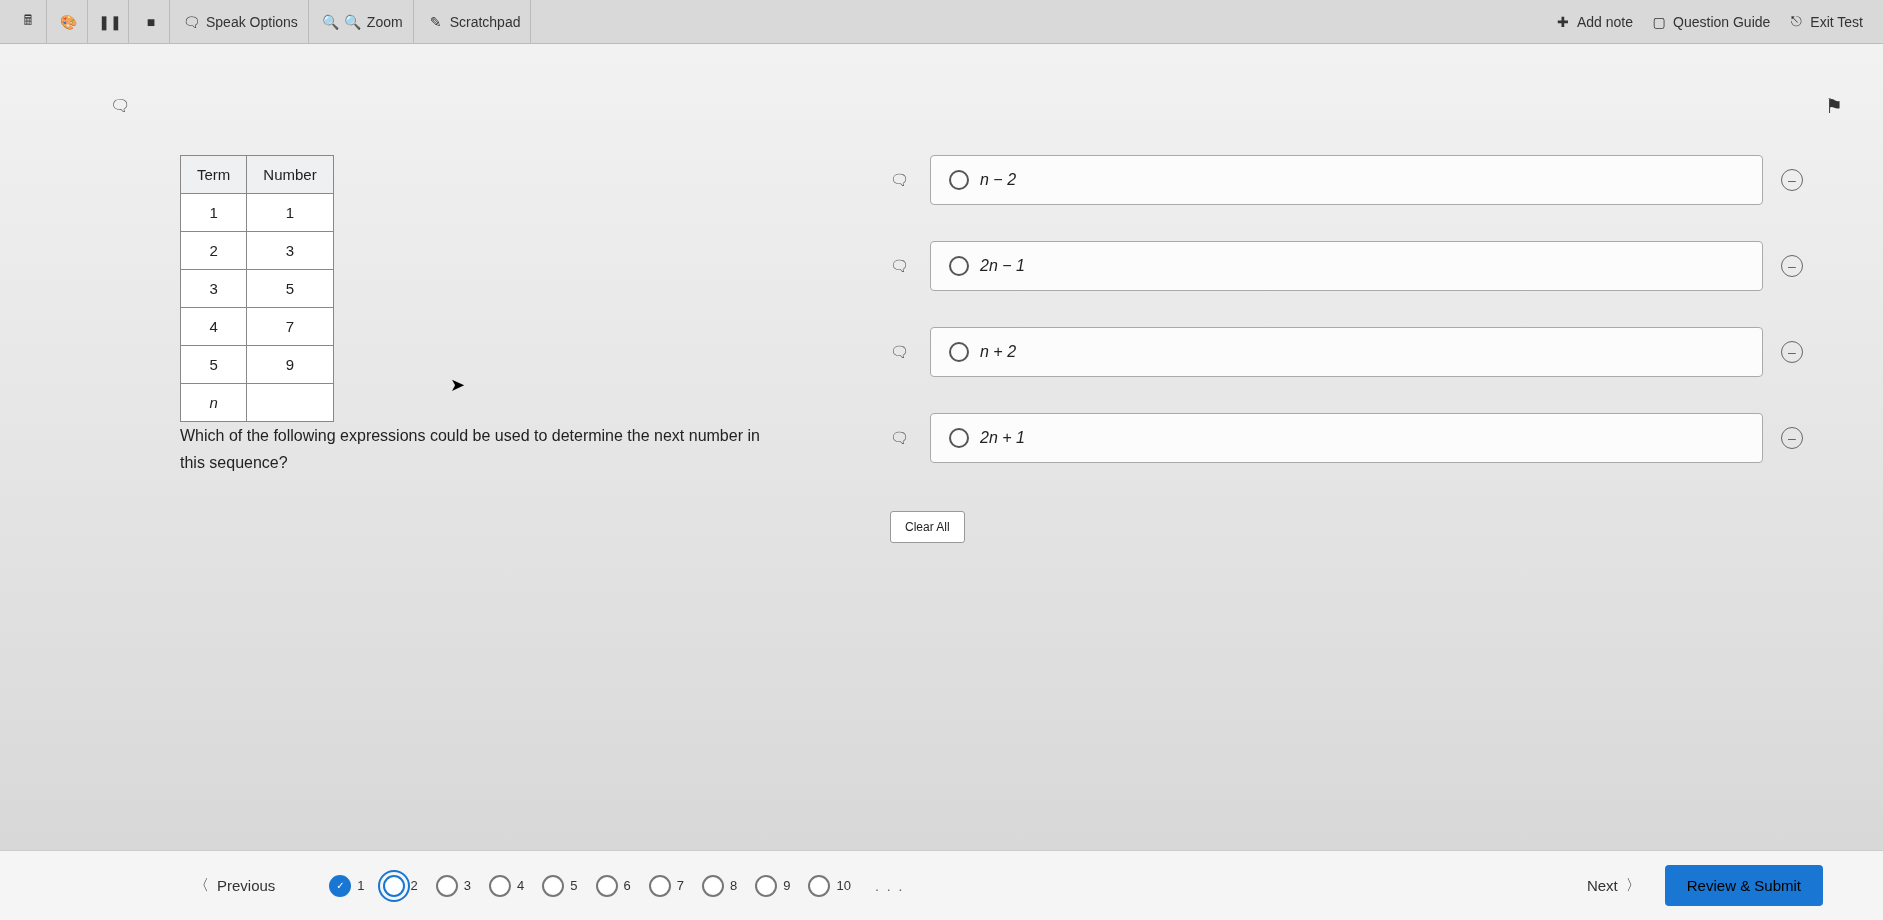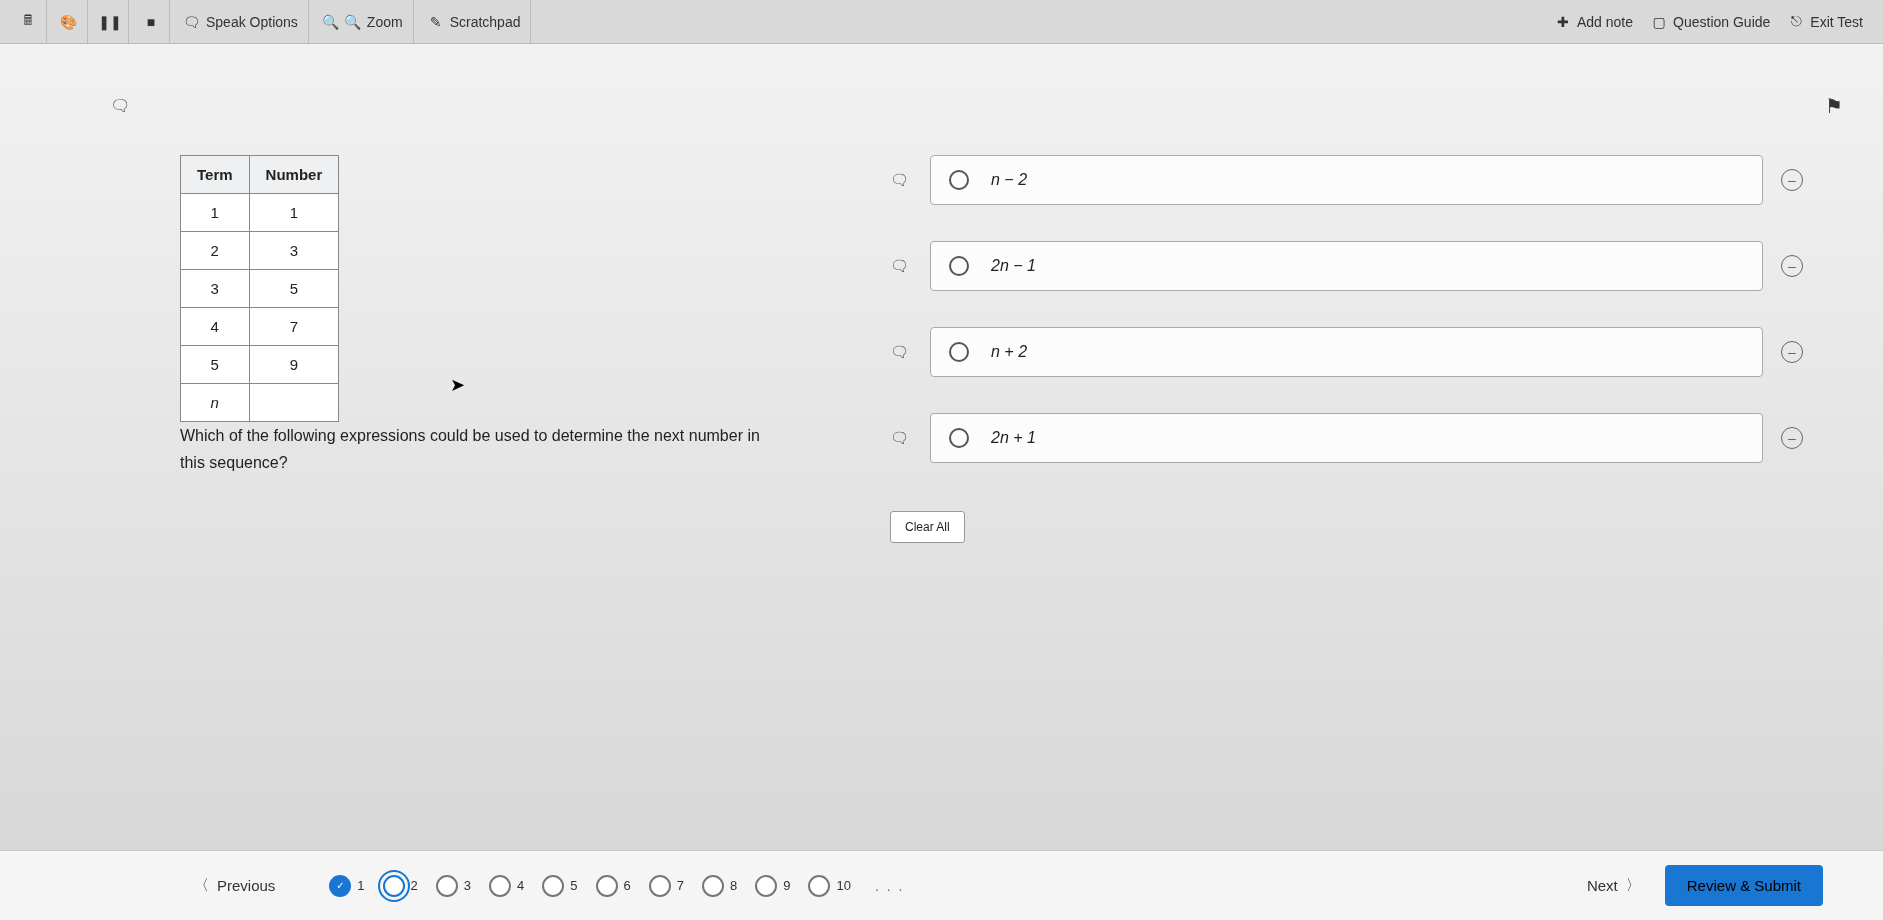--- a/index.html
+++ b/index.html
@@ -103,21 +103,21 @@
   }
   table.seq th, table.seq td {
     border: 1px solid #888;
     padding: 10px 16px;
     text-align: center;
     font-size: 15px;
     min-width: 60px;
   }
   table.seq th {
     background: #eef0f2;
-    font-weight: bold;
+    font-weight: normal;
   }
   .sub-question {
     font-size: 16px;
     line-height: 1.7;
     max-width: 580px;
   }
   
   .answer-option {
     display: flex;
     align-items: center;
@@ -126,21 +126,21 @@
   }
   .opt-speak {
     font-size: 15px;
     color: #555;
     width: 22px;
   }
   .opt-box {
     flex: 1;
     display: flex;
     align-items: center;
-    gap: 22px;
+    gap: 11px;
     border: 1px solid #aaa;
     border-radius: 4px;
     padding: 14px 18px;
     background: #fcfcfc;
     cursor: pointer;
   }
   .radio-circle {
     width: 20px; height: 20px;
     border: 2px solid #555;
     border-radius: 50%;

